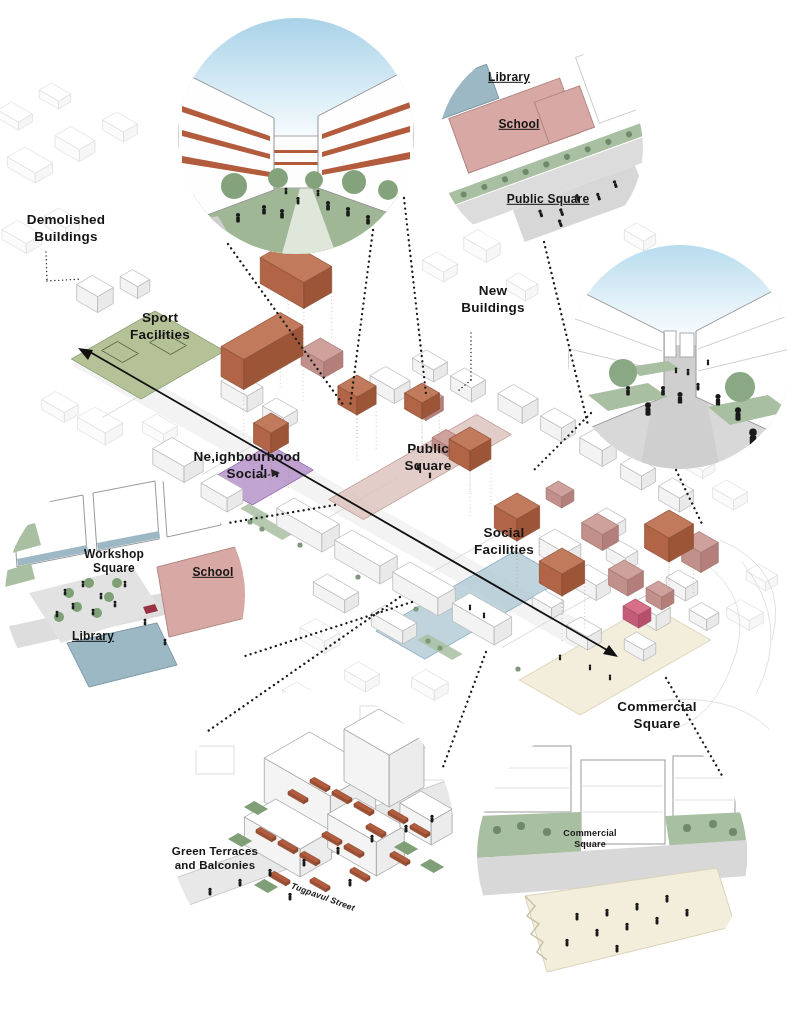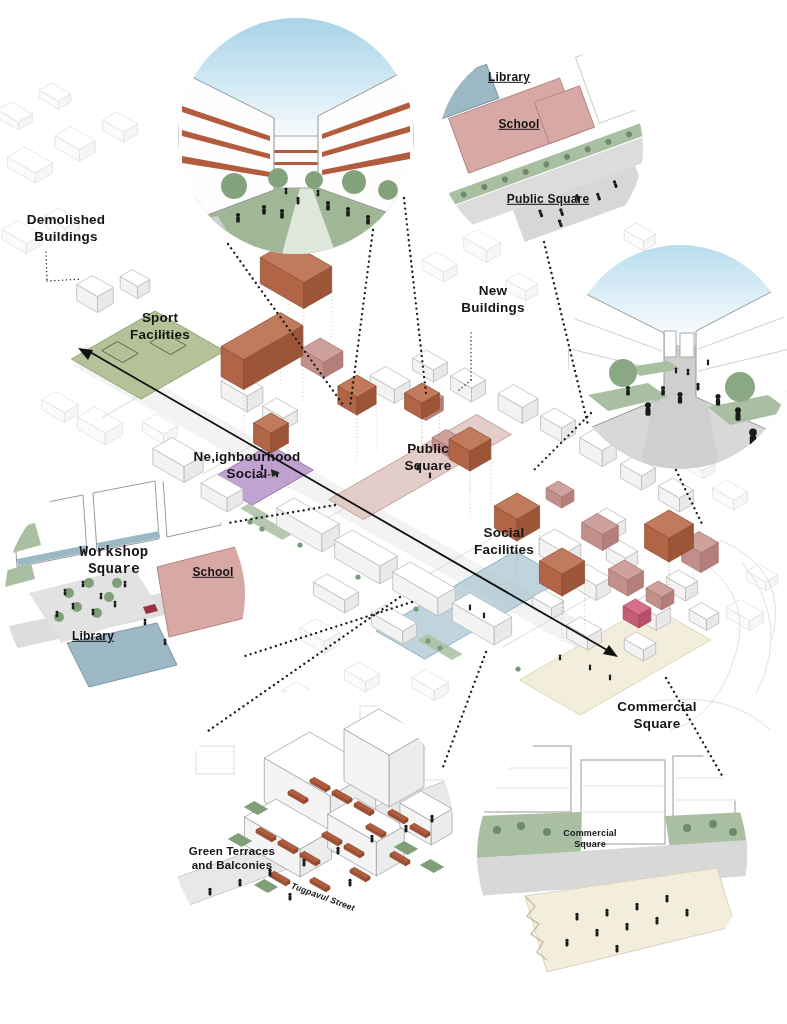--- a/index.html
+++ b/index.html
@@ -13,22 +13,22 @@
   #inset-school-library{left:438px;top:45px;width:205px;height:205px;}
   #inset-street-view{left:568px;top:245px;width:224px;height:224px;
      background:linear-gradient(#b7dcee 0%,#e9f4fa 30%,#ffffff 46%);}
   #inset-workshop{left:5px;top:475px;width:240px;height:240px;}
   #inset-terraces{left:170px;top:690px;width:284px;height:284px;}
   #inset-commercial{left:477px;top:720px;width:270px;height:270px;}
   .lbl{position:absolute;transform:translate(-50%,-50%);color:#151515;font-weight:700;
        text-align:center;white-space:pre-line;letter-spacing:.2px;line-height:1.25;z-index:30;}
   .lbl-main{font-size:13.5px;margin-left:16px;}
   .lbl-sm{font-size:12px;line-height:1.2;text-decoration:underline;}
-  .lbl-xs{font-size:14px;line-height:1.2;font-family:Liberation Mono, monospace;}
-  .lbl-md{font-size:11.5px;margin-left:17px;}
+  .lbl-xs{font-size:12px;line-height:1.2;}
+  .lbl-md{font-size:11.5px;}
   .lbl-street{font-size:8.5px;font-style:italic;transform:translate(-50%,-50%) rotate(20deg);}
 </style>
 </head>
 <body>
 
 <div class="stage">
 
   <svg id="plan-svg" class="layer" width="787" height="1024" viewBox="0 0 787 1024">
       <g>
         <polygon points="7.4,157.0 35.2,173.0 35.2,183.0 7.4,167.0" fill="#fbfbfb" stroke="#dcdcdc" stroke-width="0.7"></polygon>

